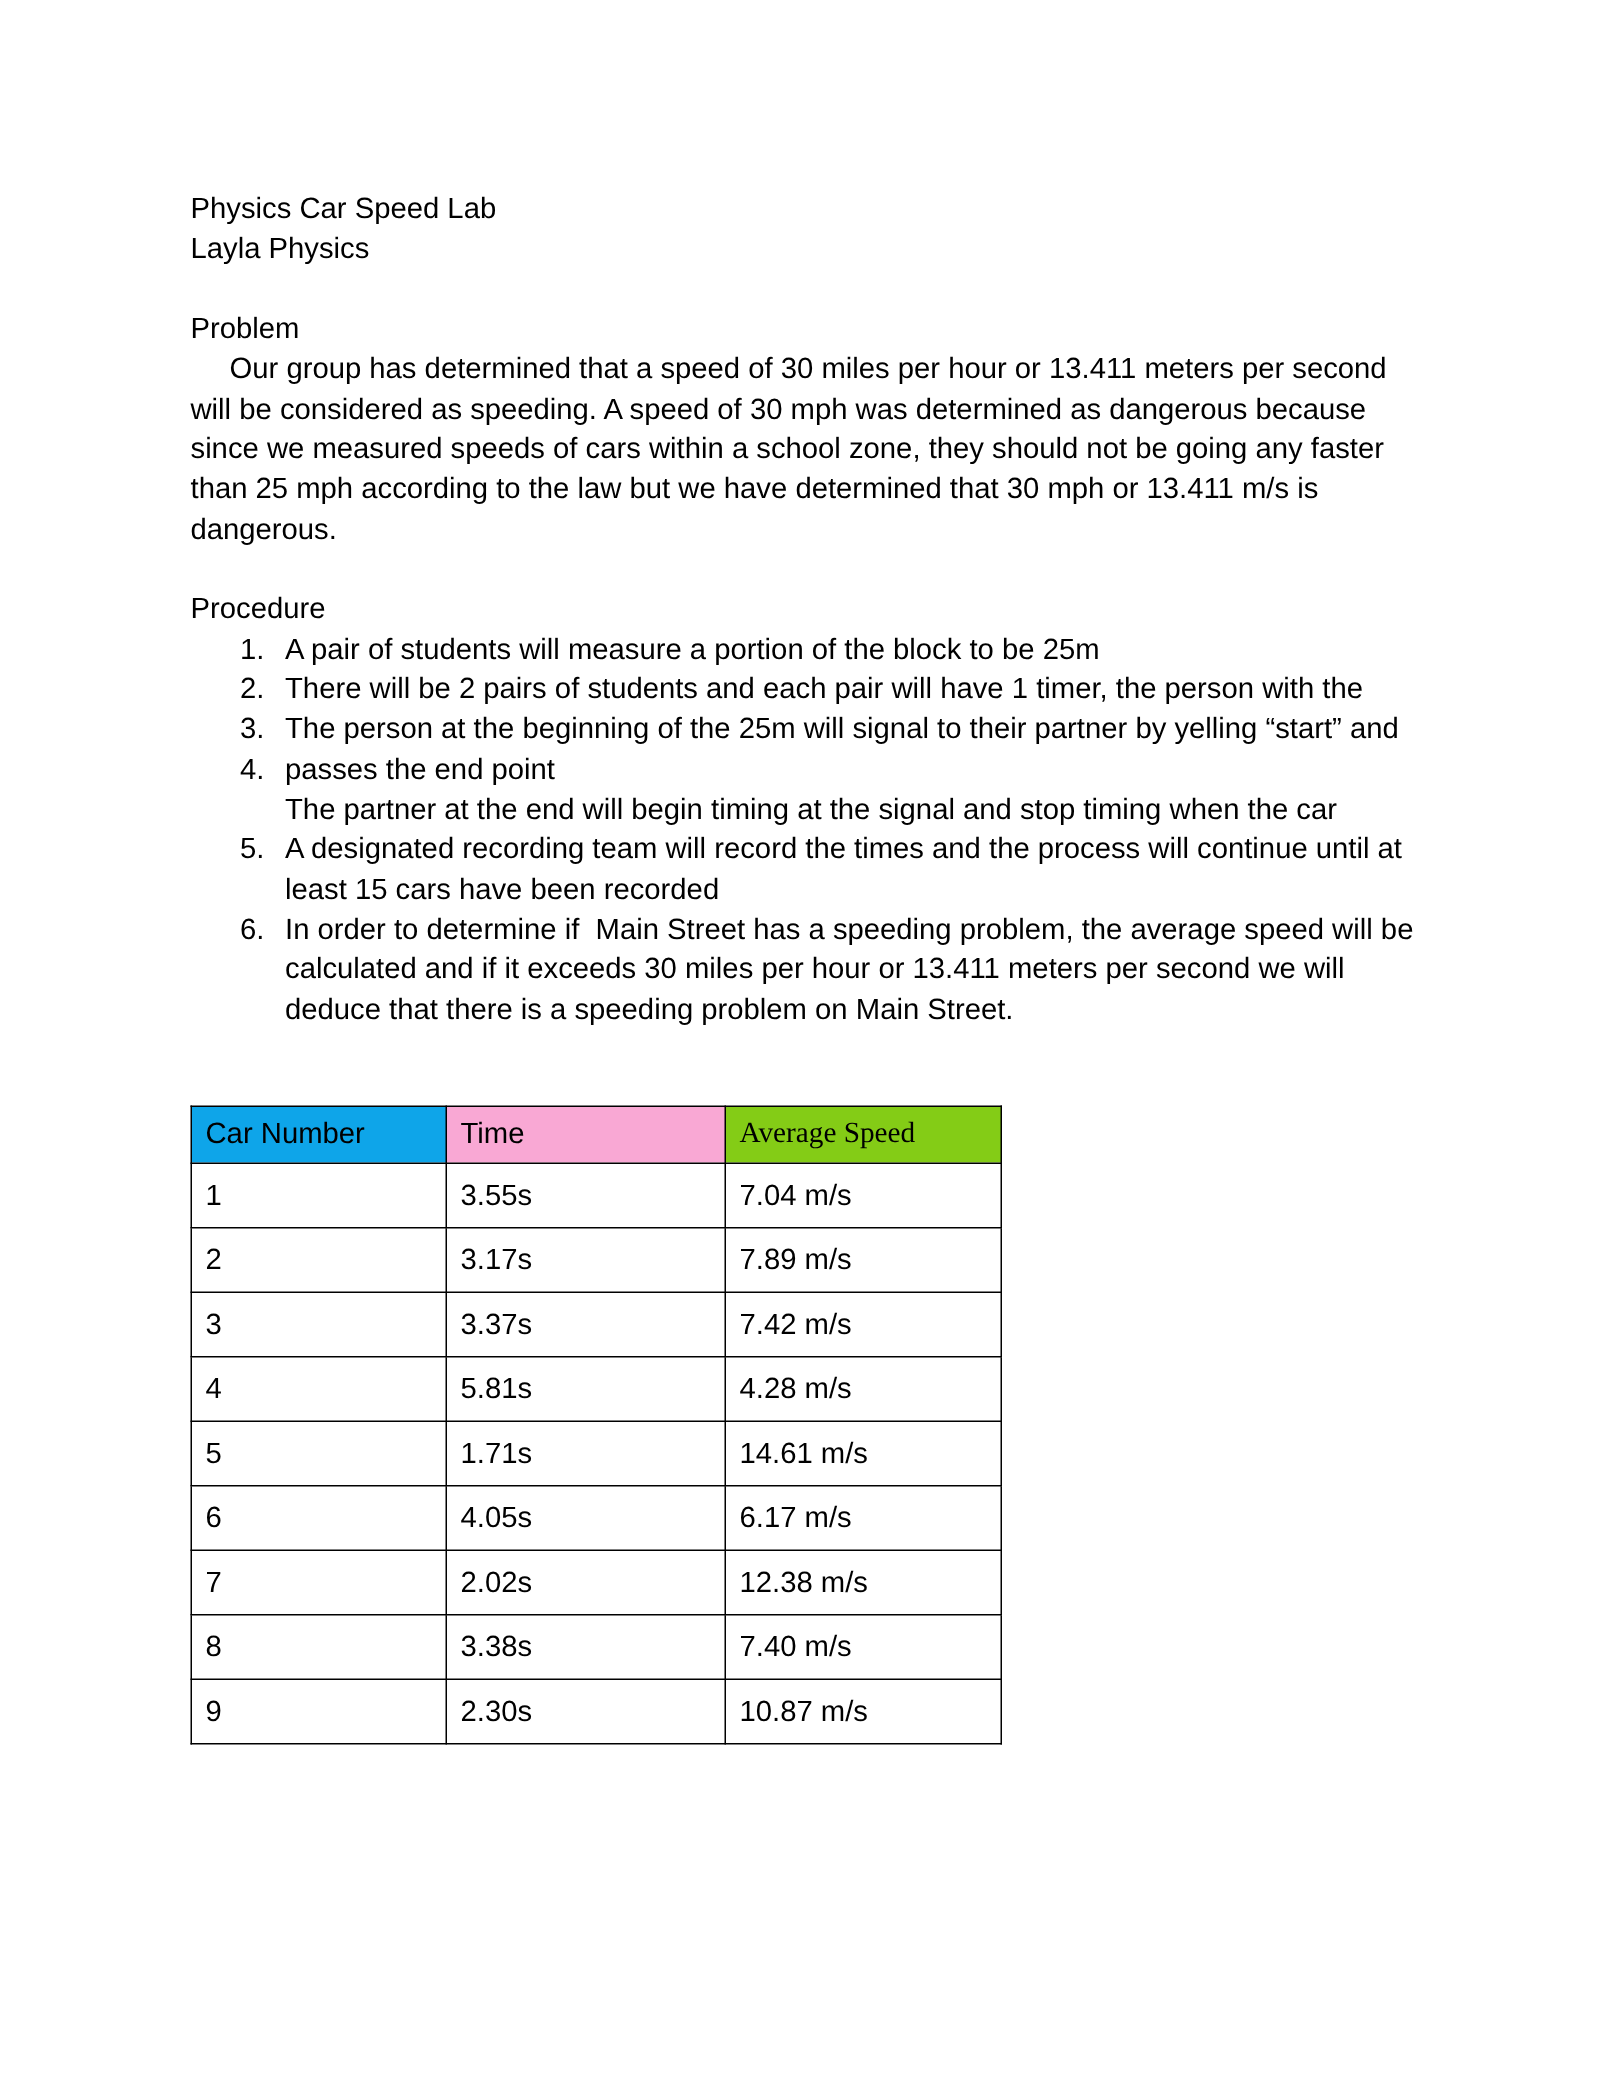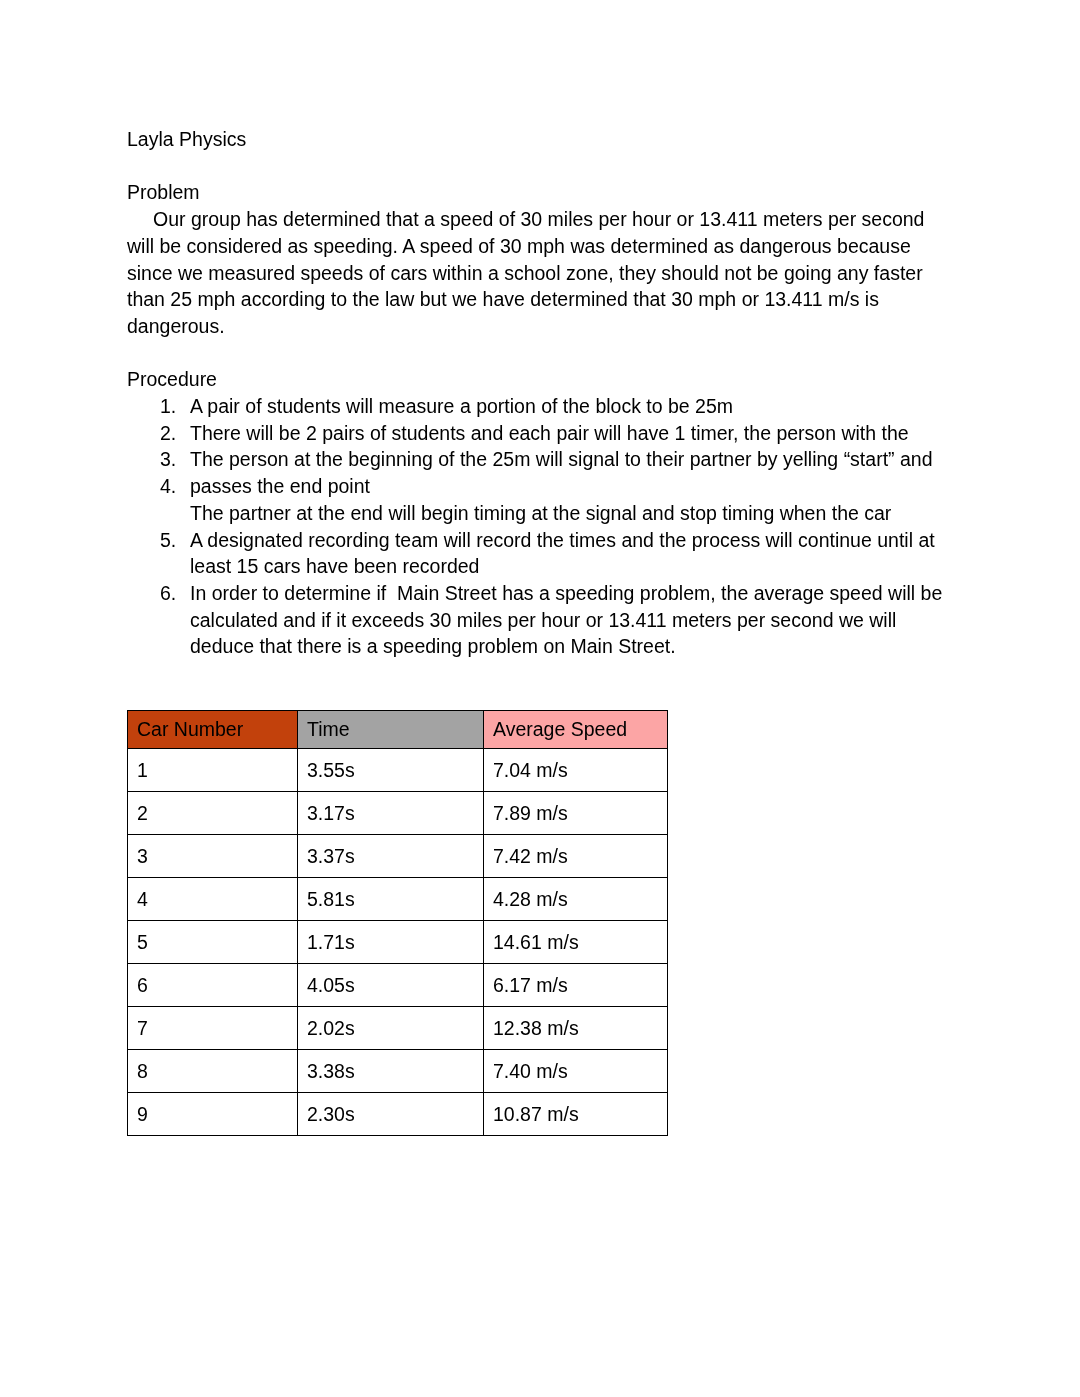--- a/index.html
+++ b/index.html
@@ -64,20 +64,21 @@
   table.data-table td { height: 42px; }
   .col-1 { width: 156px; }
   .col-2 { width: 172px; }
   .col-3 { width: 170px; }
 </style>
 </head>
 <body>
 
 <div class="doc">
 
+  <div class="line">Physics Car Speed Lab</div>
   <div class="line">Layla Physics</div>
 
   <div class="gap"></div>
 
   <div class="line heading">Problem</div>
   <div id="problem-lines">
       <div class="line indent">Our group has determined that a speed of 30 miles per hour or 13.411 meters per second</div>
       <div class="line">will be considered as speeding. A speed of 30 mph was determined as dangerous because</div>
       <div class="line">since we measured speeds of cars within a school zone, they should not be going any faster</div>
       <div class="line">than 25 mph according to the law but we have determined that 30 mph or 13.411 m/s is</div>
@@ -117,23 +118,23 @@
         <div class="line">deduce that there is a speeding problem on Main Street.</div>
       </div>
     </div>
 
   <div class="gap"></div>
 
 
   <table class="data-table">
     <thead>
       <tr id="table-header-row">
-          <th class="col-1" style="background: #c2410c;">Car Number</th>
-          <th class="col-2" style="background: #a3a3a3;">Time</th>
-          <th class="col-3" style="background: #fca5a5;">Average Speed</th>
+          <th class="col-1" style="background: #0ea5e9;">Car Number</th>
+          <th class="col-2" style="background: #f9a8d4;">Time</th>
+          <th class="col-3" style="background: #84cc16; font-family: Liberation Serif, serif;">Average Speed</th>
         </tr>
     </thead>
     <tbody id="table-body">
         <tr>
           <td class="col-1">1</td>
           <td class="col-2">3.55s</td>
           <td class="col-3">7.04 m/s</td>
         </tr>
         <tr>
           <td class="col-1">2</td>

